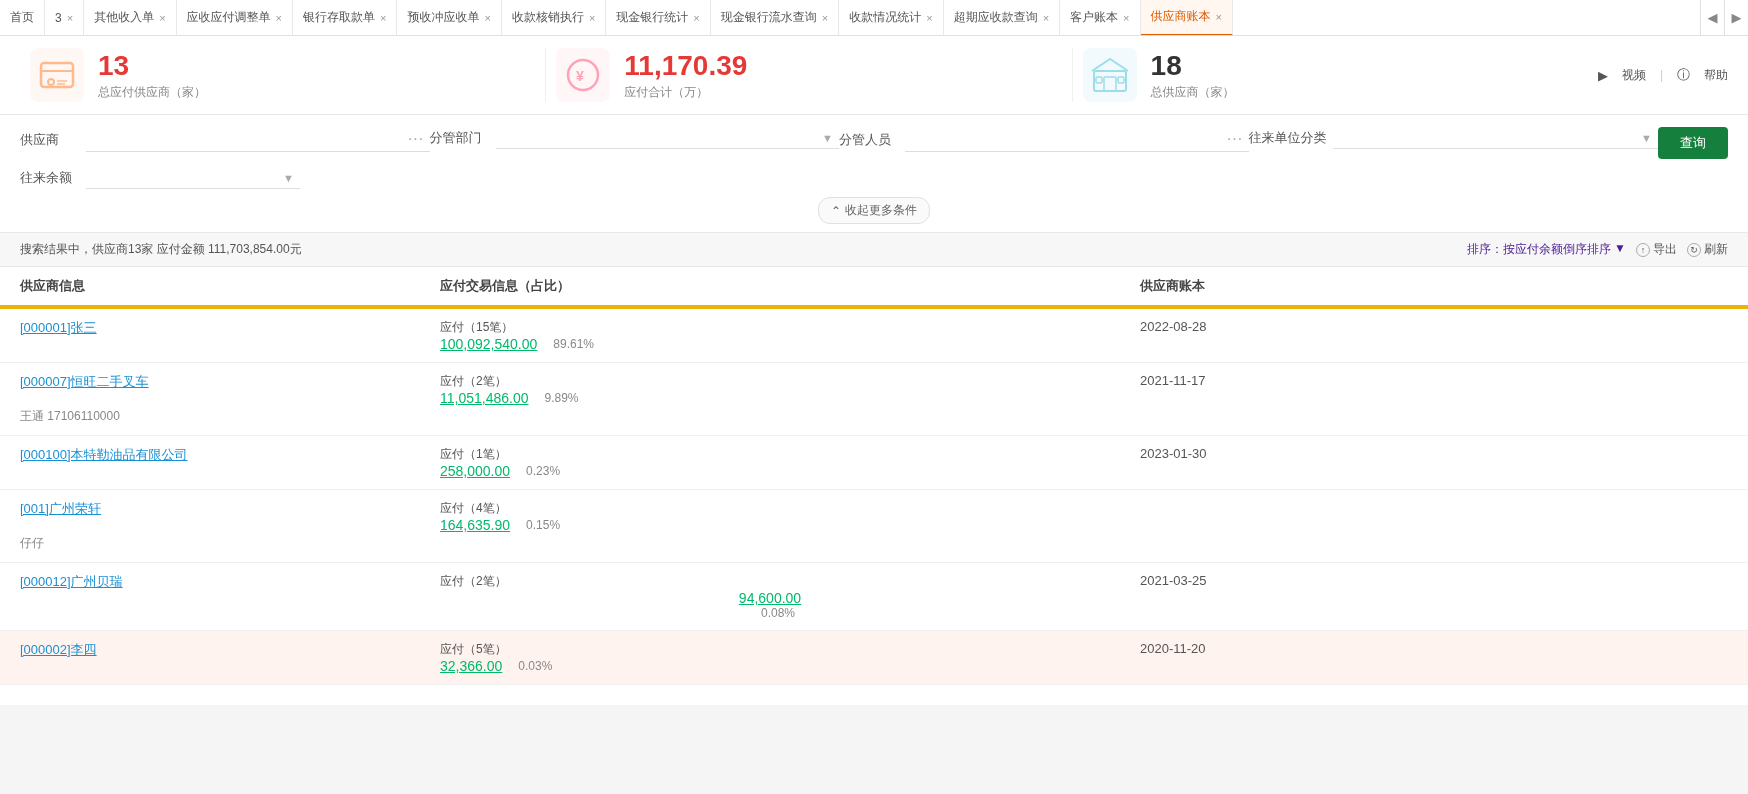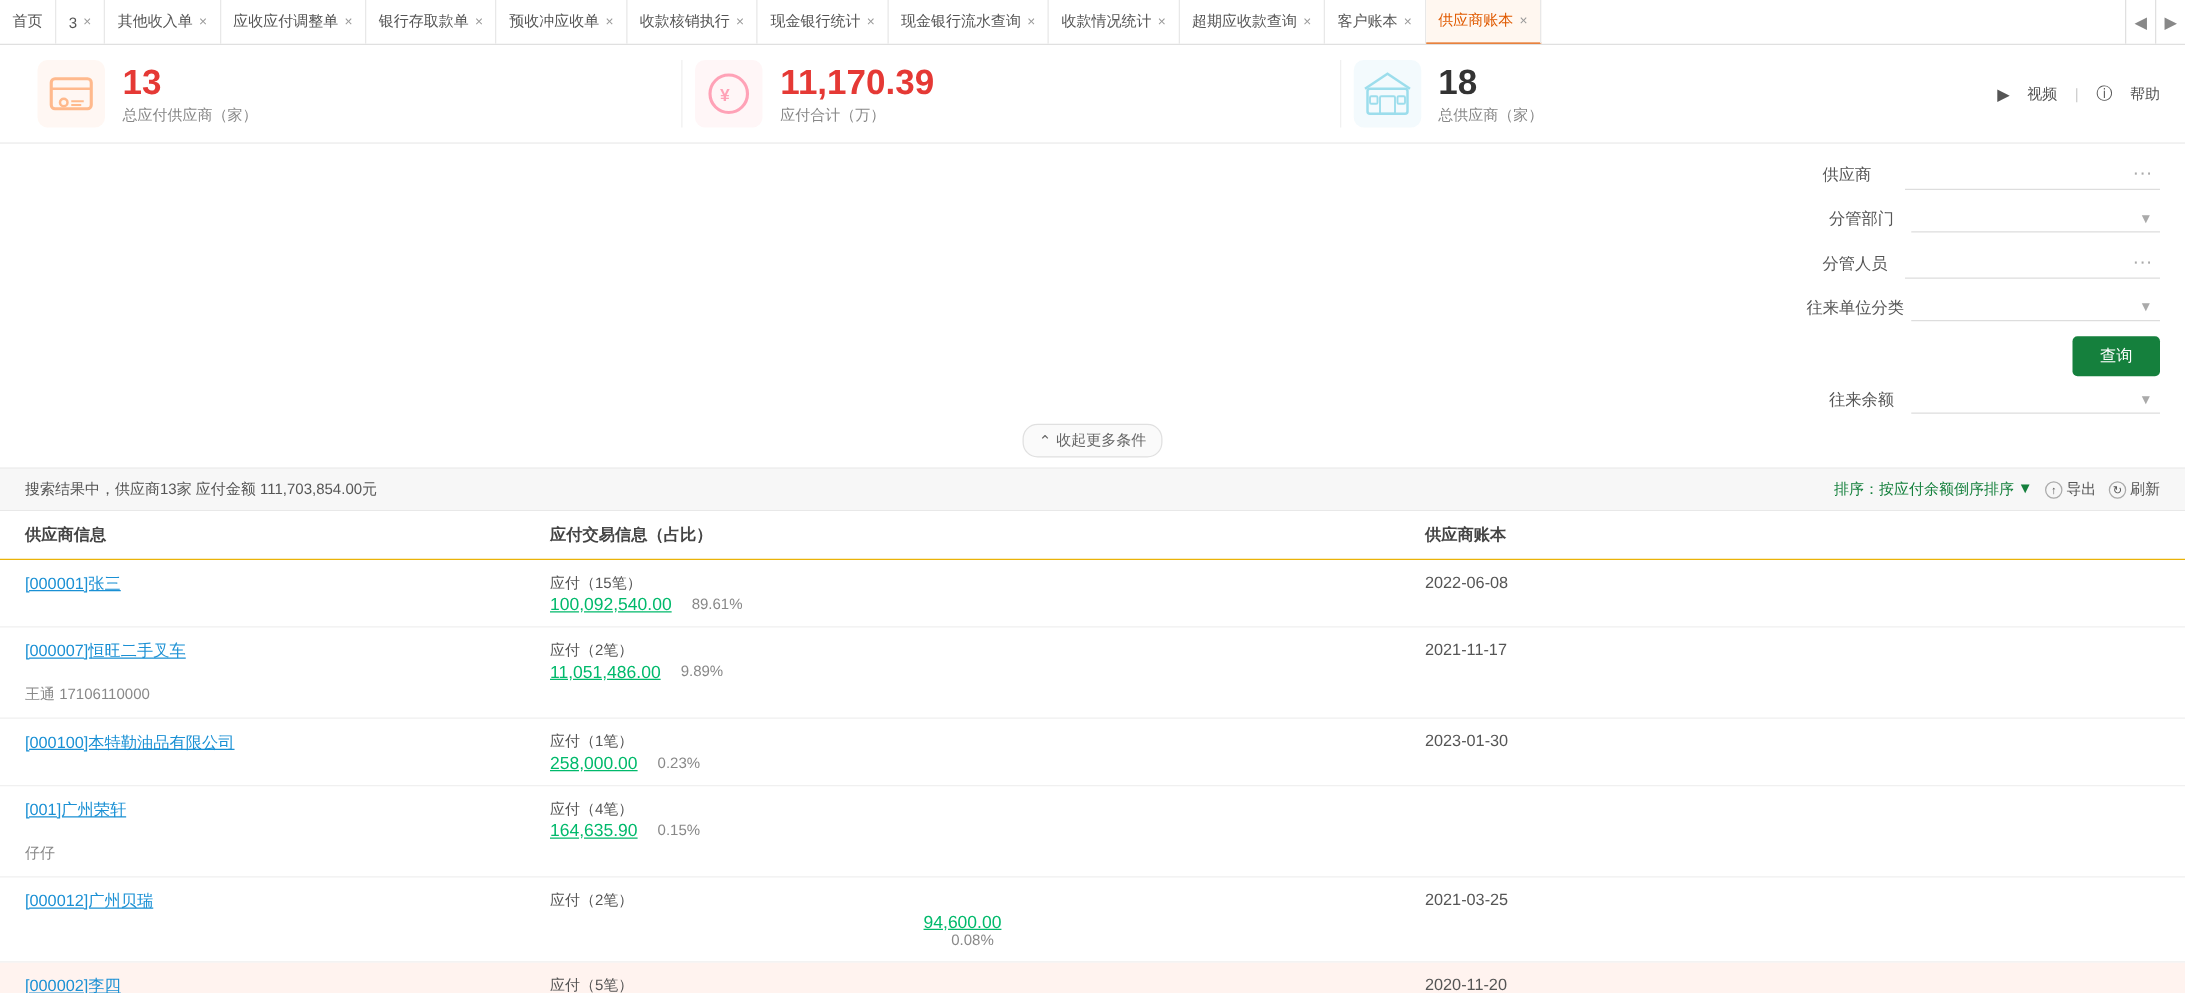--- a/index.html
+++ b/index.html
@@ -101,25 +101,24 @@
     .summary-bar-right .divider { color: #ccc; }
 
     
     .filter-area {
       background: #fff;
       padding: 12px 20px 8px 20px;
       border-bottom: 1px solid #e8e8e8;
     }
     .filter-row {
       display: flex;
-      align-items: flex-end;
-      gap: 12px;
+      align-items: flex-start;
+      gap: 0;
       margin-bottom: 8px;
       flex-wrap: wrap;
-      flex-direction: column;
     }
     .filter-item {
       display: flex;
       align-items: center;
       gap: 6px;
       flex: 1;
       min-width: 180px;
     }
     .filter-item label {
       font-size: 13px;
@@ -180,21 +179,21 @@
       color: #555;
       gap: 10px;
     }
     .results-bar .right-actions {
       margin-left: auto;
       display: flex;
       align-items: center;
       gap: 10px;
     }
     .results-bar .sort-btn {
-      color: #15803d;
+      color: #4c1d95;
       font-size: 12px;
       cursor: pointer;
       display: flex;
       align-items: flex-start;
       gap: 3px;
     }
     .results-bar .action-btn {
       display: flex;
       align-items: center;
       gap: 3px;
@@ -217,21 +216,21 @@
     .data-table-wrap {
       background: #fff;
       padding: 0 0 20px 0;
     }
     .data-table {
       width: 100%;
       border-collapse: collapse;
     }
     .data-table thead tr {
       background: #fff;
-      border-bottom: 1px solid #eab308;
+      border-bottom: 4px solid #eab308;
     }
     .data-table thead th {
       padding: 10px 20px;
       text-align: left;
       font-weight: 600;
       font-size: 13px;
       color: #444;
     }
     .data-table tbody tr {
       border-bottom: 1px solid #f0f0f0;
@@ -471,21 +470,21 @@
       <tbody id="table-body">
       <tr>
             <td><span class="supplier-link">[000001]张三</span></td>
             <td>
               <div class="payable-label">应付（15笔）</div>
               <div style="display: flex; align-items: center;">
                 <span class="payable-amount">100,092,540.00</span>
                 <span class="payable-pct">89.61%</span>
               </div>
             </td>
-            <td><span class="last-pay-date">2022-06-08</span></td>
+            <td><span class="last-pay-date">2022-08-28</span></td>
           </tr>
           <tr>
             <td><span class="supplier-link">[000007]恒旺二手叉车</span><div class="supplier-sub">王通  17106110000</div></td>
             <td>
               <div class="payable-label">应付（2笔）</div>
               <div style="display: flex; align-items: center;">
                 <span class="payable-amount">11,051,486.00</span>
                 <span class="payable-pct">9.89%</span>
               </div>
             </td>

